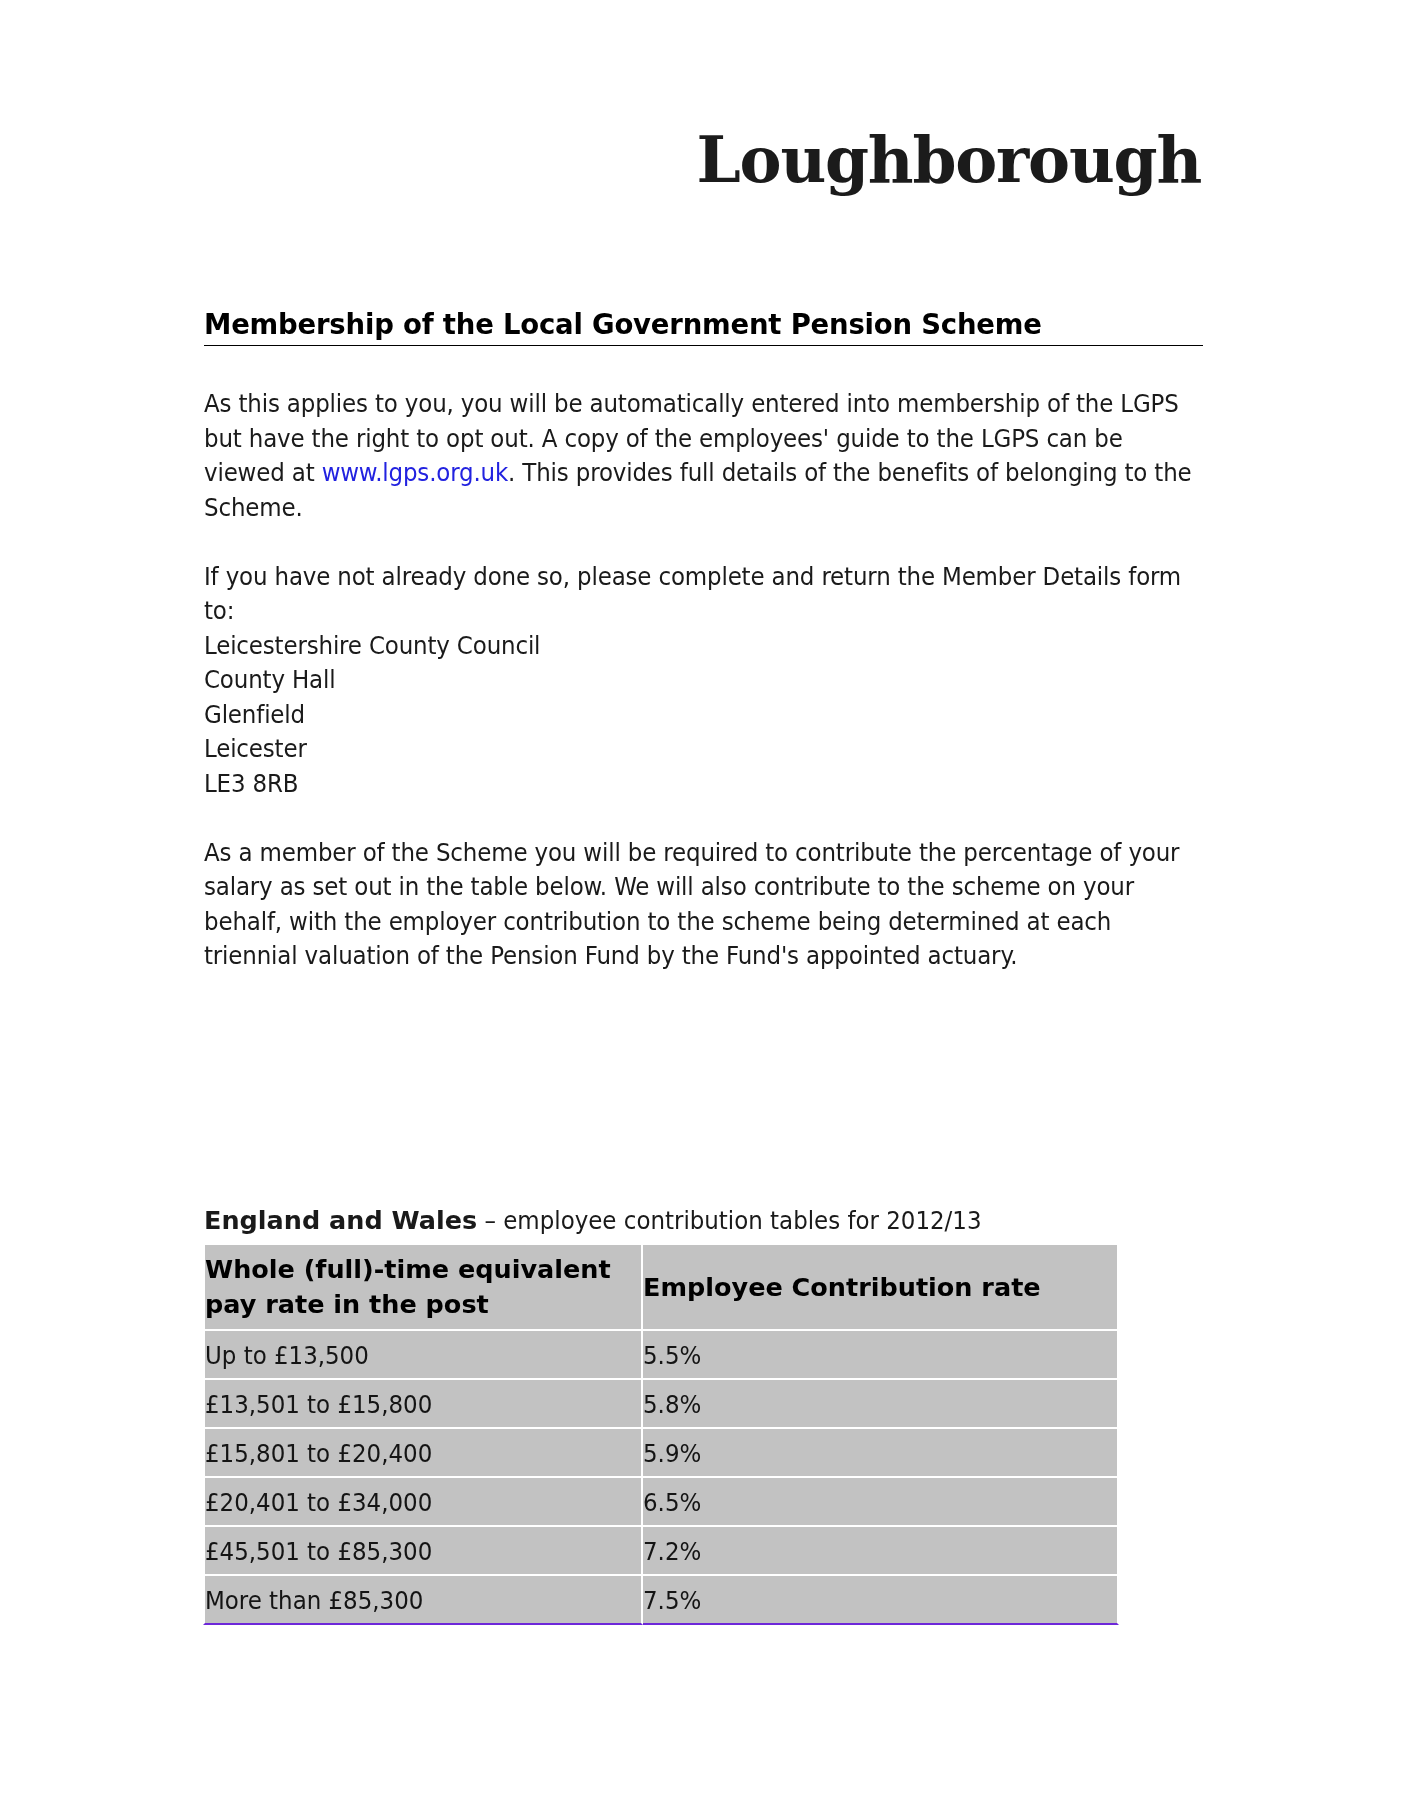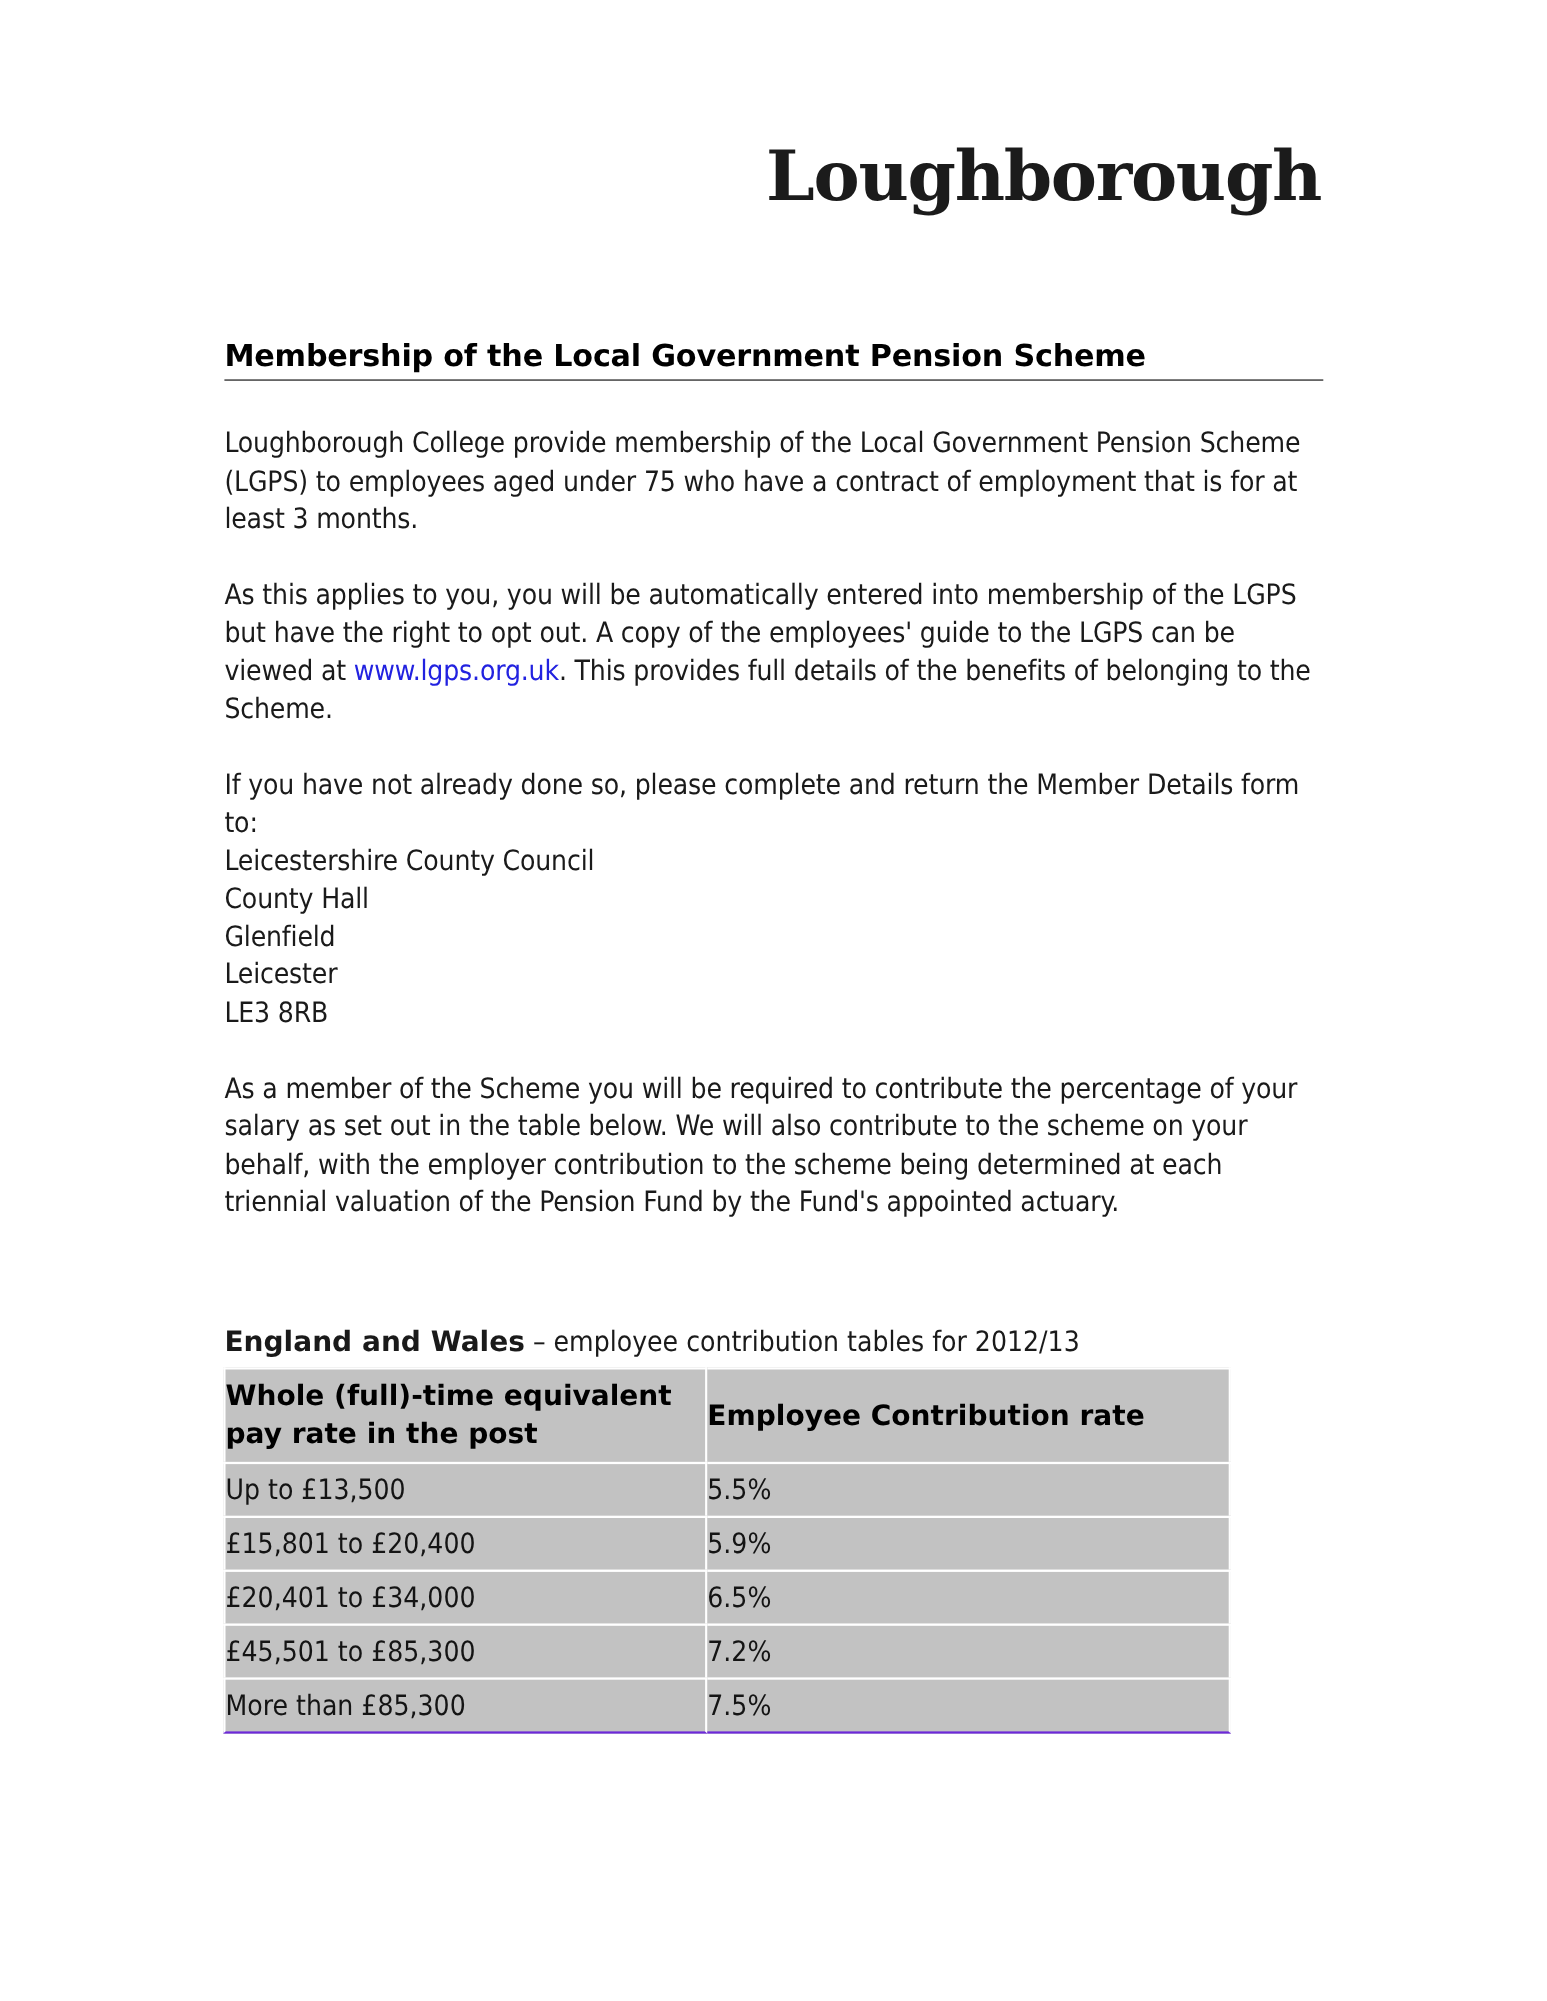--- a/index.html
+++ b/index.html
@@ -173,21 +173,20 @@
 
   <div class="logo-block">
     <span class="logo-wordmark">Loughborough</span>
   </div>
 
   <h1 class="doc-title">Membership of the Local Government Pension Scheme</h1>
   <div class="title-rule"></div>
 
   <div class="body-area">
 
-    <p class="para">Loughborough College provide membership of the Local Government Pension Scheme (LGPS) to employees aged under 75 who have a contract of employment that is for at least 3 months.</p>
 
     <p class="para"><span>As this applies to you, you will be automatically entered into membership of the LGPS but have the right to opt out.   A copy of the employees' guide to the LGPS can be viewed at </span><a class="link" href="#">www.lgps.org.uk</a><span>. This provides full details of the benefits of belonging to the Scheme.</span></p>
 
     <p class="para tight">If you have not already done so, please complete and return the Member Details form to:</p>
     <div>
       <span class="addr-line">Leicestershire County Council</span>
       <span class="addr-line">County Hall</span>
       <span class="addr-line">Glenfield</span>
       <span class="addr-line">Leicester</span>
       <span class="addr-line">LE3 8RB</span>
@@ -205,20 +204,24 @@
         <th class="col-band th-band">Whole (full)-time equivalent pay rate in the post</th>
         <th class="col-rate th-rate">Employee Contribution rate</th>
       </tr>
     </thead>
     <tbody>
       <tr>
         <td class="col-band cell-pad-l">Up to £13,500</td>
         <td class="col-rate">5.5%</td>
       </tr>
       <tr>
+        <td class="col-band cell-pad-l">£13,501 to £15,800</td>
+        <td class="col-rate">5.8%</td>
+      </tr>
+      <tr>
         <td class="col-band cell-pad-l">£15,801 to £20,400</td>
         <td class="col-rate">5.9%</td>
       </tr>
       <tr>
         <td class="col-band cell-pad-l">£20,401 to £34,000</td>
         <td class="col-rate">6.5%</td>
       </tr>
       <tr>
         <td class="col-band cell-pad-l">£45,501 to £85,300</td>
         <td class="col-rate">7.2%</td>

